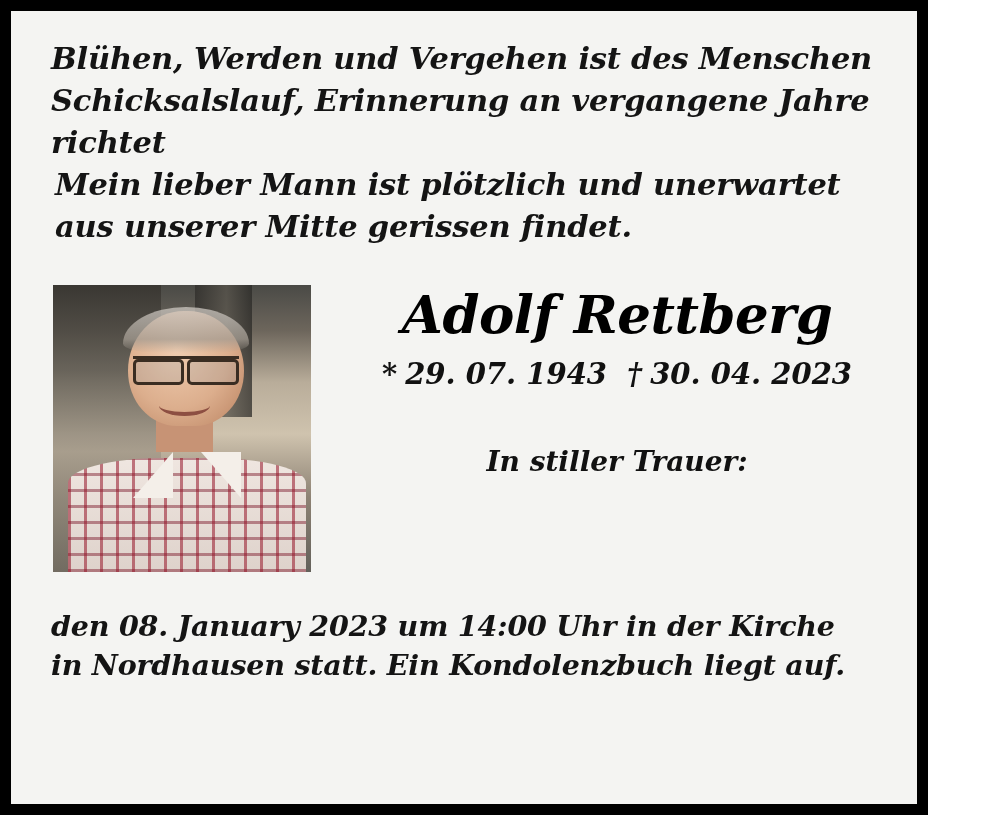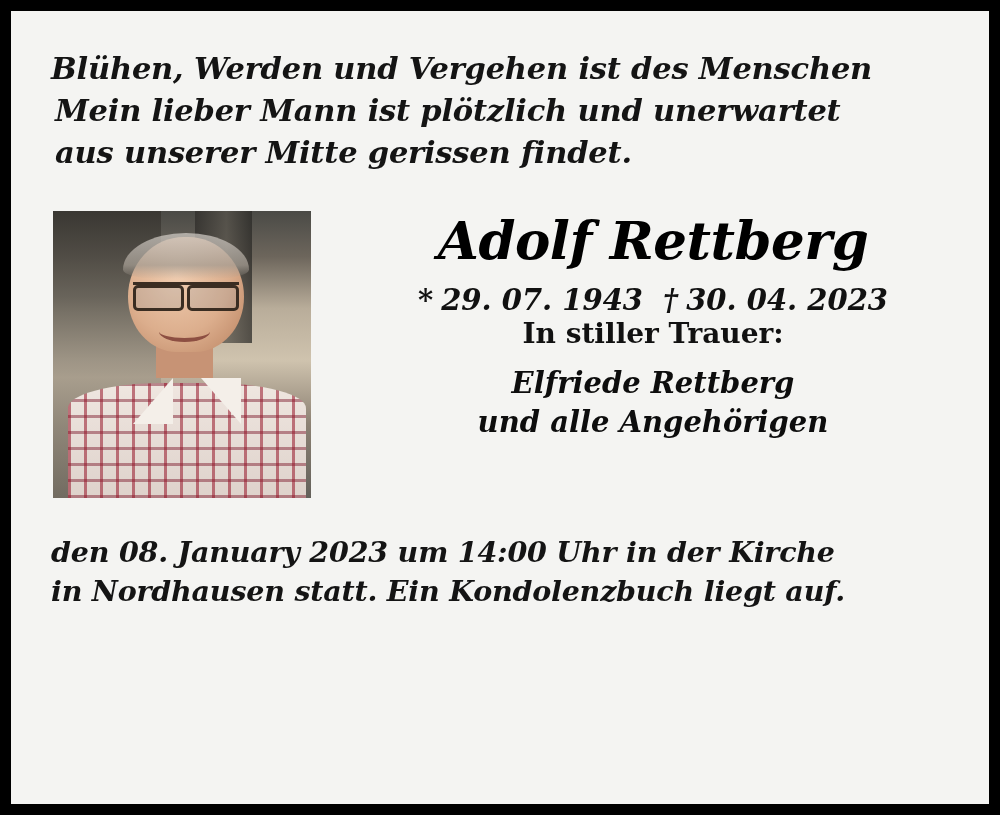--- a/index.html
+++ b/index.html
@@ -9,25 +9,25 @@
   }
   body {
     width: 1000px;
     height: 815px;
     font-family: "DejaVu Sans", sans-serif;
   }
 
   .obituary {
     position: relative;
     box-sizing: border-box;
-    width: 1000px;
+    width: 928px;
     height: 815px;
     background: #f4f4f2;
     border: 11px solid #000000;
-    padding: 36px 34px 18px 40px;
+    padding: 26px 34px 18px 40px;
     overflow: hidden;
   }
 
   .verse {
     font-family: "DejaVu Serif", serif;
     font-style: italic;
     font-weight: 600;
     font-size: 30.5px;
     line-height: 1.38;
     color: #141414;
@@ -172,21 +172,23 @@
     justify-content: center;
     gap: 20px;
   }
   .dates .star-glyph,
   .dates .cross-glyph {
     padding-right: 8px;
     font-weight: 600;
   }
 
   .mourning-intro {
-    font-family: "DejaVu Serif", serif;
+    margin-top: 54px;
+    font-family: "DejaVu Serif", serif;
+    font-style: italic;
     font-weight: 600;
     font-size: 28px;
     color: #111111;
   }
 
   .mourners {
     margin-top: 14px;
     font-family: "DejaVu Serif", serif;
     font-style: italic;
     font-weight: 700;
@@ -206,20 +208,21 @@
     letter-spacing: -0.2px;
   }
 </style>
 </head>
 <body>
 
 <div class="obituary">
 
   <div class="verse verse-block-1">
     <div>Blühen, Werden und Vergehen ist des Menschen</div>
+    <div>Schicksalslauf, Erinnerung an vergangene Jahre richtet</div>
   </div>
 
   <div class="verse verse-block-2">
     <div>Mein lieber Mann ist plötzlich und unerwartet</div>
     <div>aus unserer Mitte gerissen findet.</div>
   </div>
 
   <div class="middle">
 
     <div class="portrait">
@@ -243,24 +246,20 @@
         <div>
           <span class="star-glyph">*</span><span>29. 07. 1943</span>
         </div>
         <div>
           <span class="cross-glyph">†</span><span>30. 04. 2023</span>
         </div>
       </div>
 
       <div class="mourning-intro">In stiller Trauer:</div>
 
-      <div class="mourners">
-        <div>Elfriede Rettberg</div>
-        <div>und alle Angehörigen</div>
-      </div>
     </div>
 
   </div>
 
   <div class="closing">
     <div>den 08. January 2023 um 14:00 Uhr in der Kirche</div>
     <div>in Nordhausen statt. Ein Kondolenzbuch liegt auf.</div>
 
   </div>
 

